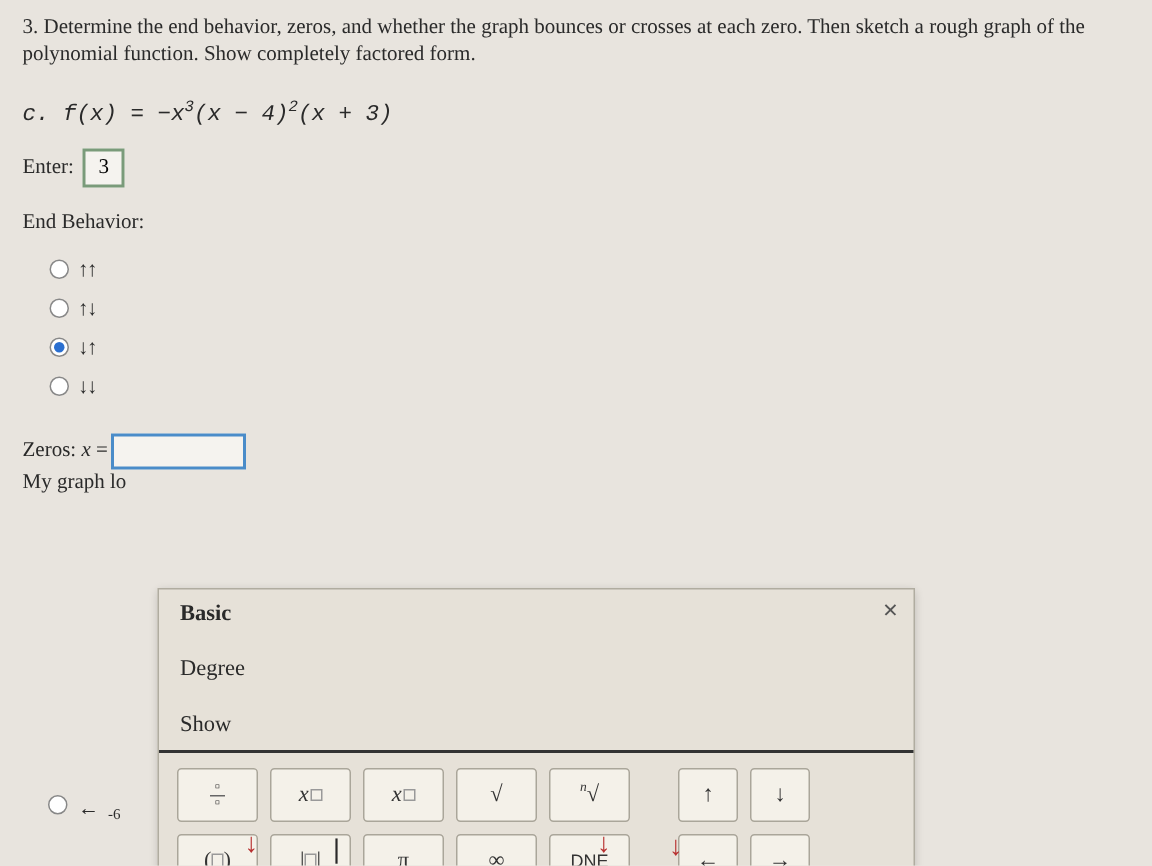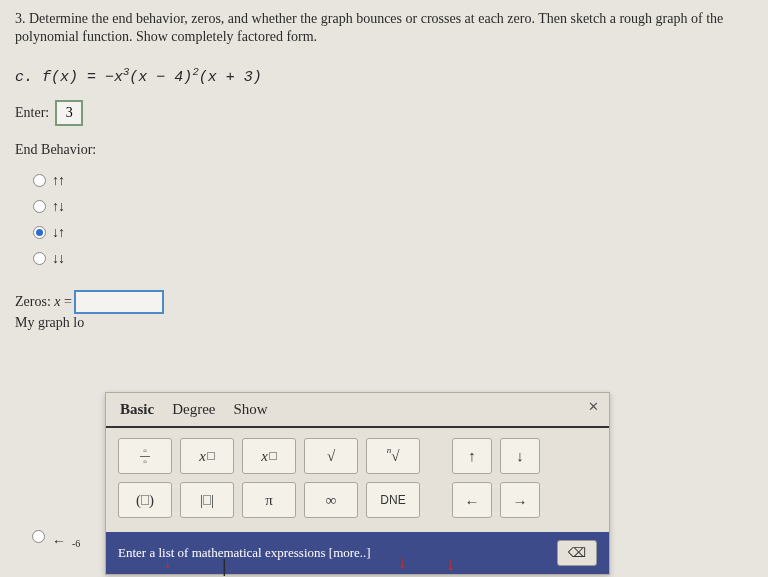--- a/index.html
+++ b/index.html
@@ -53,20 +53,21 @@
       border: 1px solid #b0aca0;
       box-shadow: 0 2px 6px rgba(0,0,0,0.2);
     }
     .palette-tabs {
       display: flex;
       gap: 14px;
       padding: 6px 12px 4px;
       font-family: Georgia, serif;
       position: relative;
       border-bottom: 2px solid #333;
+      flex-direction: column;
     }
     .palette-tab { cursor: pointer; padding: 2px 2px 4px; font-size: 15px; }
     .palette-tab.active { font-weight: bold; }
     .palette-close {
       position: absolute;
       right: 10px;
       top: 6px;
       font-family: Arial, sans-serif;
       font-size: 13px;
       cursor: pointer;

